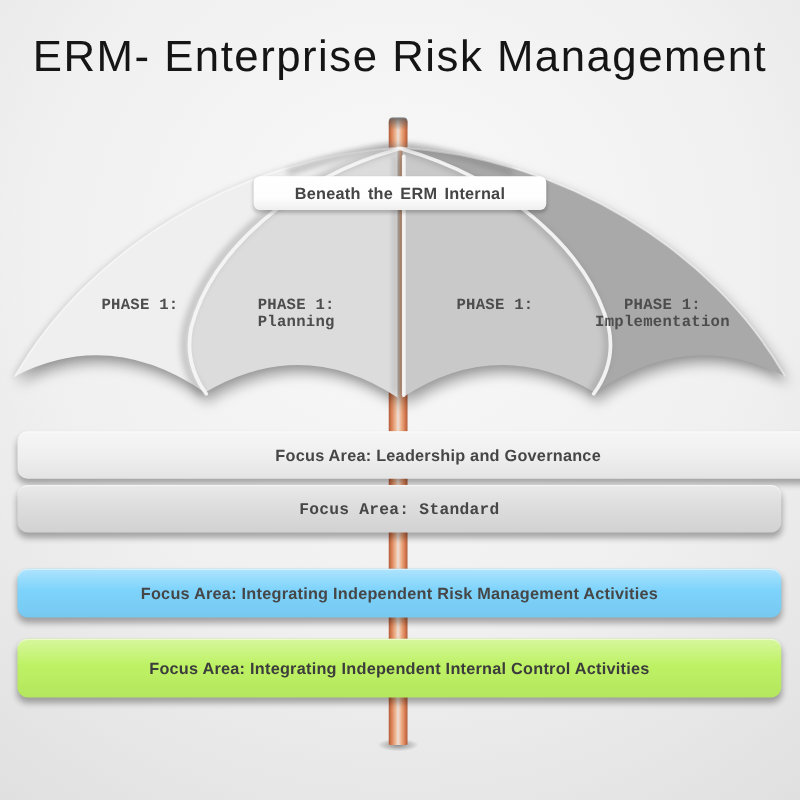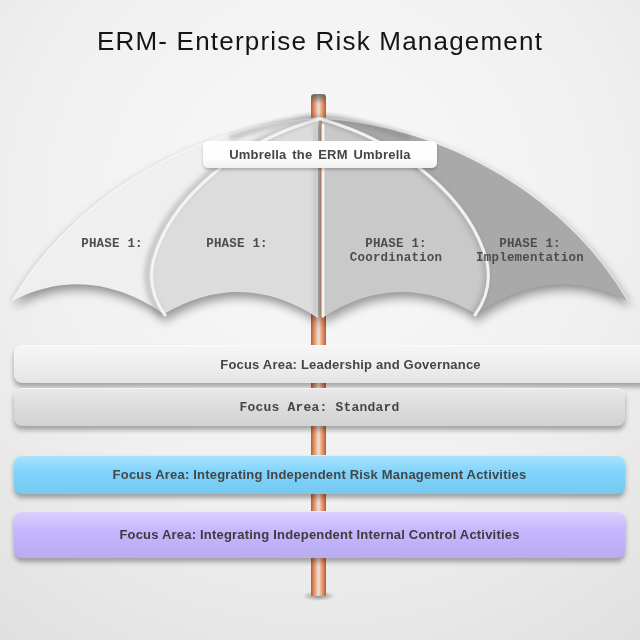--- a/index.html
+++ b/index.html
@@ -3,21 +3,21 @@
 <meta charset="utf-8">
 <style>
   html,body{margin:0;padding:0;}
   body{
     width:640px;height:640px;position:relative;overflow:hidden;
     font-family:"Liberation Sans","DejaVu Sans",sans-serif;
     background:radial-gradient(circle at 50% 32%, #f9f9f9 0%, #f0f0f0 55%, #e0e0e0 100%);
   }
   .title{
     position:absolute;top:26px;left:0;width:640px;text-align:center;
-    font-size:26px;font-weight:500;color:#151515;letter-spacing:1.2px;
+    font-size:35px;font-weight:500;color:#151515;letter-spacing:1.2px;
   }
   
   .pole{
     position:absolute;left:311px;top:95px;width:15px;height:501px;z-index:1;
     border-radius:3px 3px 1px 1px;
     background:linear-gradient(90deg,#b05c38 0%,#dd8257 16%,#efb894 36%,#ece0da 50%,#efb894 64%,#dd8257 84%,#b05c38 100%);
   }
   .pole-cap{
     position:absolute;left:311px;top:94px;width:15px;height:10px;z-index:2;
     border-radius:3px 3px 0 0;
@@ -107,42 +107,42 @@
 
     <path class="edge-hi" d="M 320,118 C 190,126 70,200 12,301"></path>
     <path class="edge-hi" d="M 320,118 C 450,126 570,200 628,301"></path>
 
     <path class="apex-streak" d="M 230,138 Q 288,119 316,117"></path>
     <path class="apex-streak" d="M 410,138 Q 352,119 324,117"></path>
   </g>
 </svg>
 
 <div class="banner">
-  <span>Umbrella the ERM Umbrella</span>
+  <span>Beneath the ERM Internal</span>
 </div>
 
 <div class="phase p1">
   <span>PHASE 1:</span>
 </div>
 <div class="phase p2">
   <span>PHASE 1:</span>
+  <span>Planning</span>
 </div>
 <div class="phase p3">
   <span>PHASE 1:</span>
-  <span>Coordination</span>
 </div>
 <div class="phase p4">
   <span>PHASE 1:</span>
   <span>Implementation</span>
 </div>
 
 <div class="bar b1" style="background-color: rgb(240, 240, 240); padding-left: 31px;">
   <span>Focus Area: Leadership and Governance</span>
 </div>
 <div class="bar b2" style="background-color: rgb(221, 221, 221);">
   <span>Focus Area: Standard</span>
 </div>
 <div class="bar b3" style="background-color: #7dd3fc;">
   <span>Focus Area: Integrating Independent Risk Management Activities</span>
 </div>
-<div class="bar b4" style="background-color: #c4b5fd;">
+<div class="bar b4" style="background-color: #bef264;">
   <span>Focus Area: Integrating Independent Internal Control Activities</span>
 </div>
 
 </body></html>

